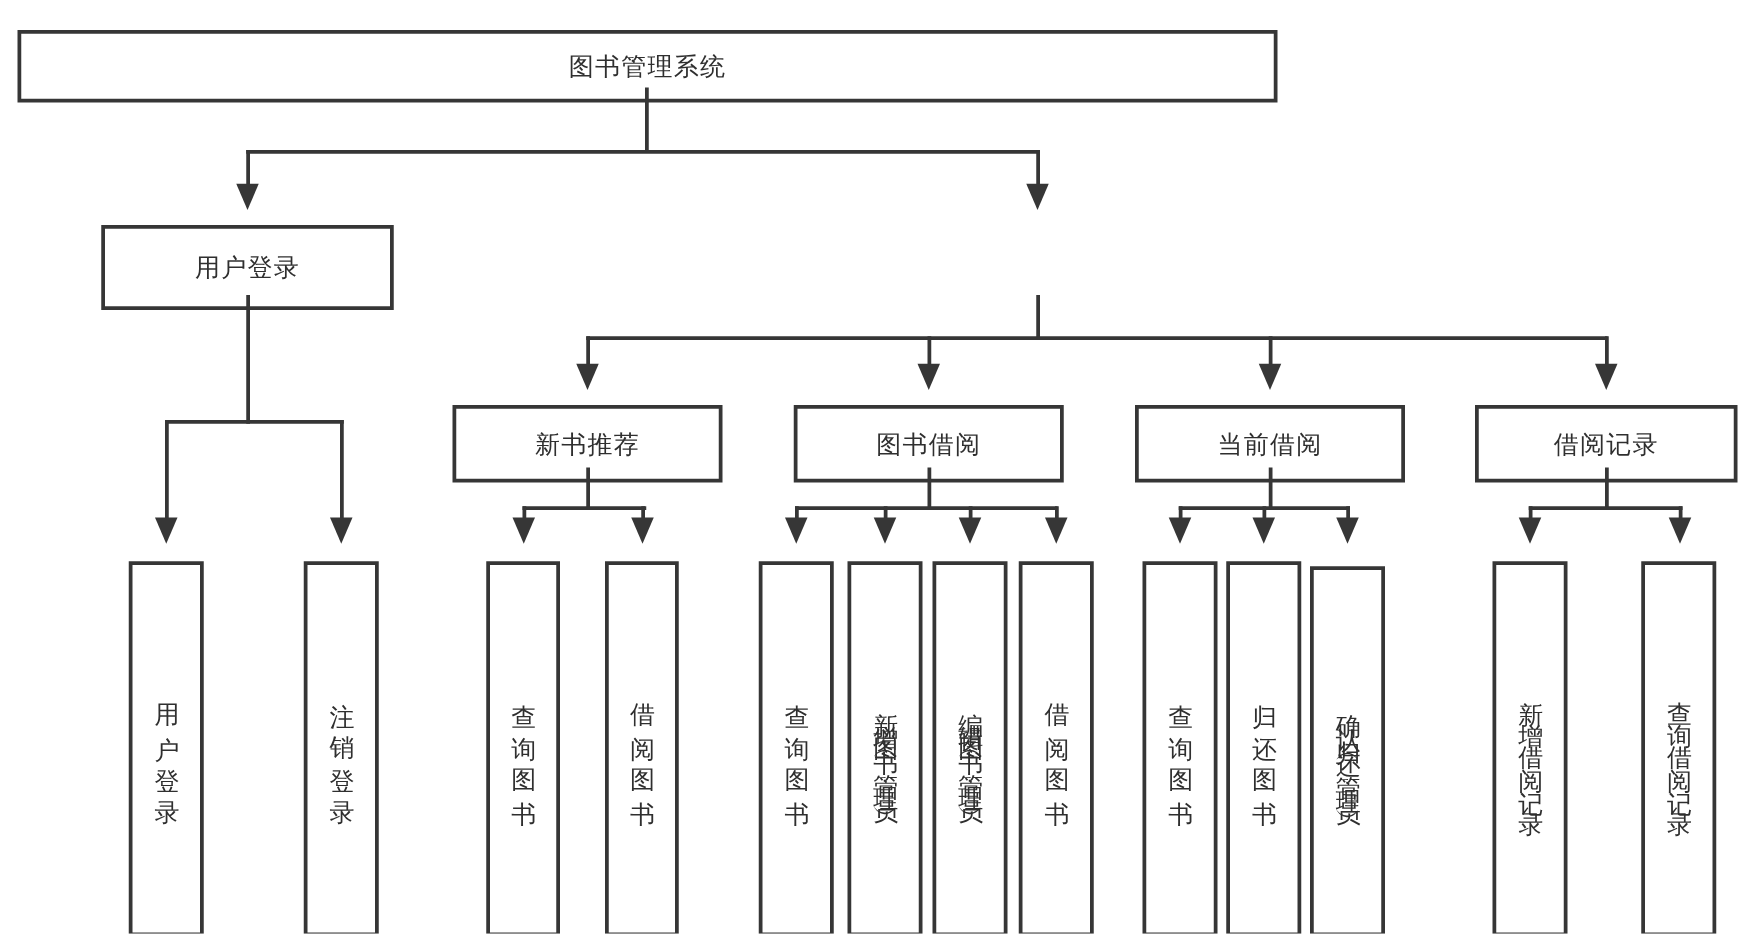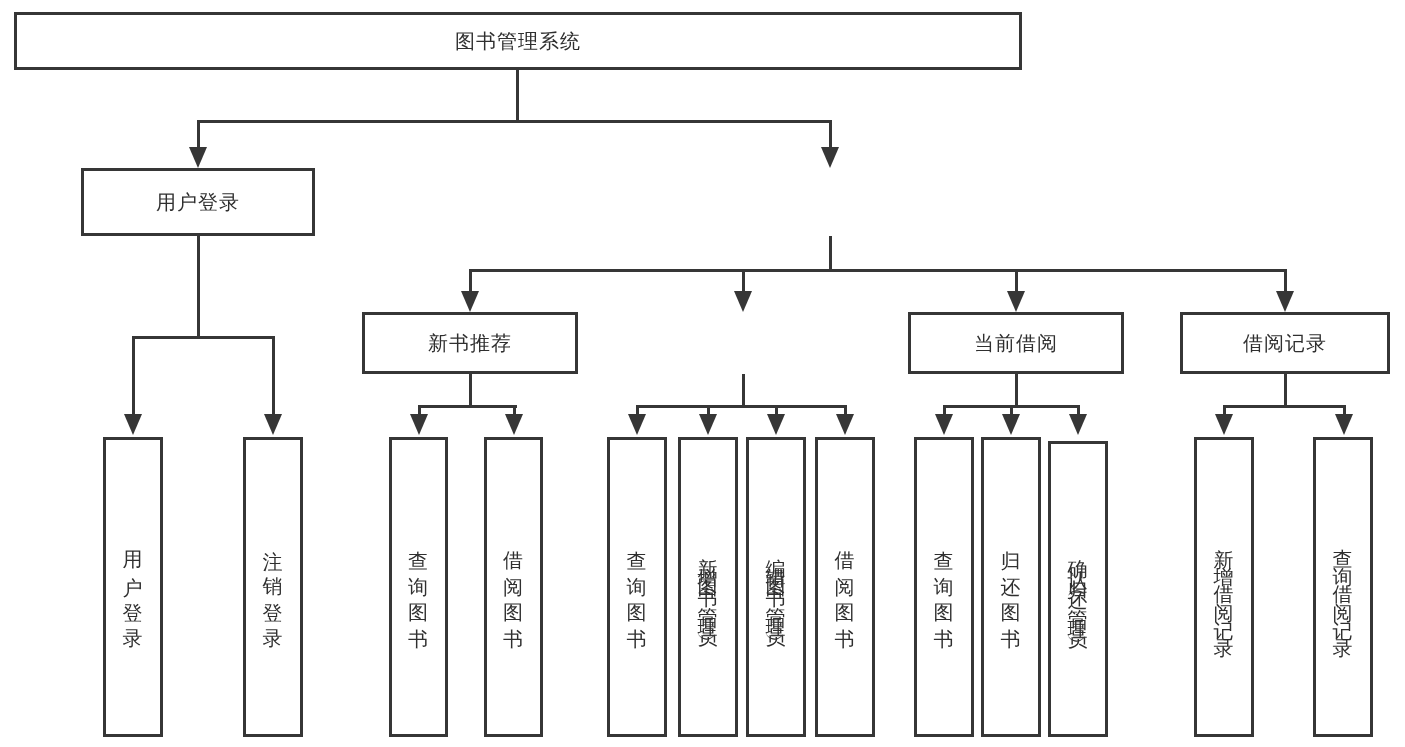--- a/index.html
+++ b/index.html
@@ -3,21 +3,21 @@
 <meta charset="utf-8">
 <style>
   html,body{margin:0;padding:0;background:#ffffff;}
   .canvas{
     position:relative;width:1405px;height:747px;background:#ffffff;overflow:hidden;
     font-family:"Liberation Sans","DejaVu Sans",sans-serif;color:#2f2f2f;
   }
   .node{
     position:absolute;background:#ffffff;border:3px solid #363636;box-sizing:border-box;
     display:flex;align-items:center;justify-content:center;
-    font-size:20px;color:#2f2f2f;letter-spacing:1px;
+    font-size:20px;color:#2f2f2f;letter-spacing:1px;margin-top:12px;
   }
   .leaf span{
     writing-mode:vertical-lr;text-orientation:mixed;
     font-size:20px;line-height:1;display:block;
   }
   .vt-s{letter-spacing:26px;}
   .vt-m{letter-spacing:18px;}
   .vt-l{letter-spacing:10px;}
   .vl{position:absolute;width:3px;background:#363636;}
   .hl{position:absolute;height:3px;background:#363636;}
@@ -61,20 +61,21 @@
   <div class="vl" style="left:469px;top:269px;height:24px;"></div>
   <div class="ah" style="left:461px;top:291px;"></div>
   <div class="vl" style="left:742px;top:269px;height:24px;"></div>
   <div class="ah" style="left:734px;top:291px;"></div>
   <div class="vl" style="left:1015px;top:269px;height:24px;"></div>
   <div class="ah" style="left:1007px;top:291px;"></div>
   <div class="vl" style="left:1284px;top:269px;height:24px;"></div>
   <div class="ah" style="left:1276px;top:291px;"></div>
 
   <div class="node" style="left:362px;top:312px;width:216px;height:62px;text-align:center;">新书推荐</div>
+  <div class="node" style="left:635px;top:312px;width:216px;height:62px;">图书借阅</div>
   <div class="node" style="left:908px;top:312px;width:216px;height:62px;">当前借阅</div>
   <div class="node" style="left:1180px;top:312px;width:210px;height:62px;">借阅记录</div>
 
   <div class="vl" style="left:469px;top:374px;height:34px;"></div>
   <div class="hl" style="left:418px;top:405px;width:99px;"></div>
   <div class="vl" style="left:418px;top:405px;height:13px;"></div>
   <div class="ah" style="left:410px;top:414px;"></div>
   <div class="vl" style="left:513px;top:405px;height:13px;"></div>
   <div class="ah" style="left:505px;top:414px;"></div>
 

